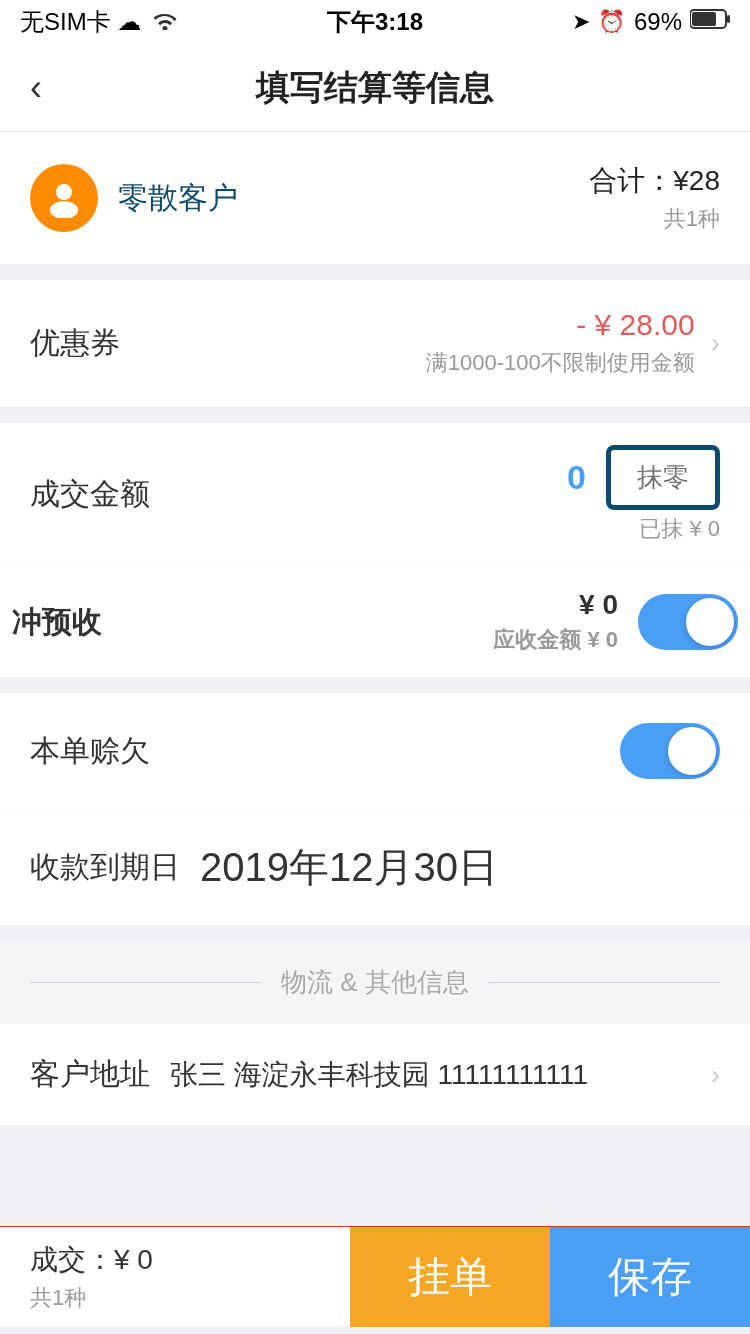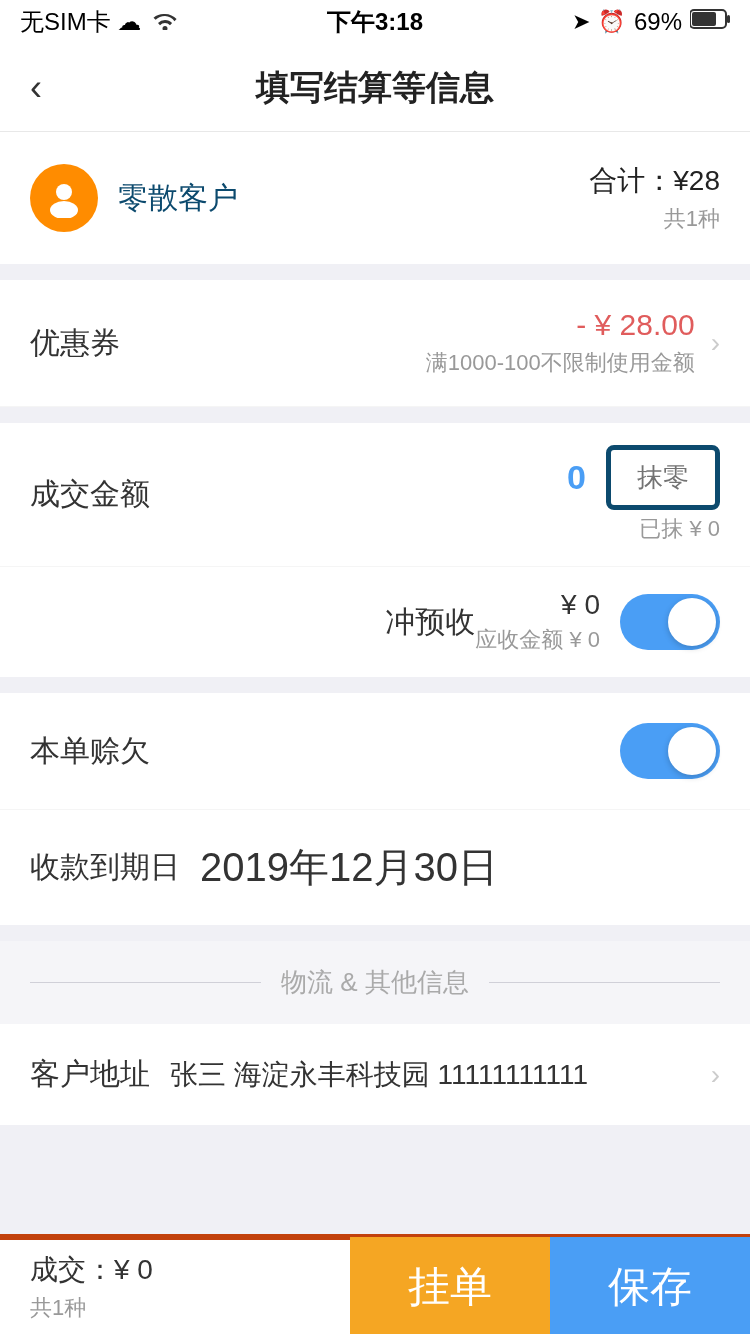--- a/index.html
+++ b/index.html
@@ -193,24 +193,25 @@
     .deal-sub {
       font-size: 22px;
       color: #999;
       text-align: right;
       margin-top: 4px;
     }
 
     
     .prepay-row {
       background: #fff;
-      padding: 22px 30px;
-      display: flex;
-      align-items: center;
-      justify-content: flex-end;
+      padding: 22px 12px;
+      display: flex;
+      align-items: center;
+      justify-content: space-between;
+      font-weight: bold;
     }
     .prepay-right {
       display: flex;
       align-items: center;
       gap: 20px;
     }
     .prepay-vals {
       text-align: right;
     }
     .prepay-amount {
@@ -307,28 +308,28 @@
     }
     .address-value {
       font-size: 28px;
       color: #333;
       flex: 1;
     }
 
     
     .bottom-bar {
       position: fixed;
-      bottom: 0;
+      bottom: 8px;
       left: 0;
       width: 750px;
       height: 100px;
       background: #fff;
       display: flex;
       align-items: center;
-      border-top: 6px solid #c2410c;
+      border-top: 1px solid #c2410c;
     }
     .bottom-info {
       flex: 1;
       padding-left: 30px;
     }
     .bottom-deal {
       font-size: 28px;
       color: #333;
     }
     .bottom-count {

